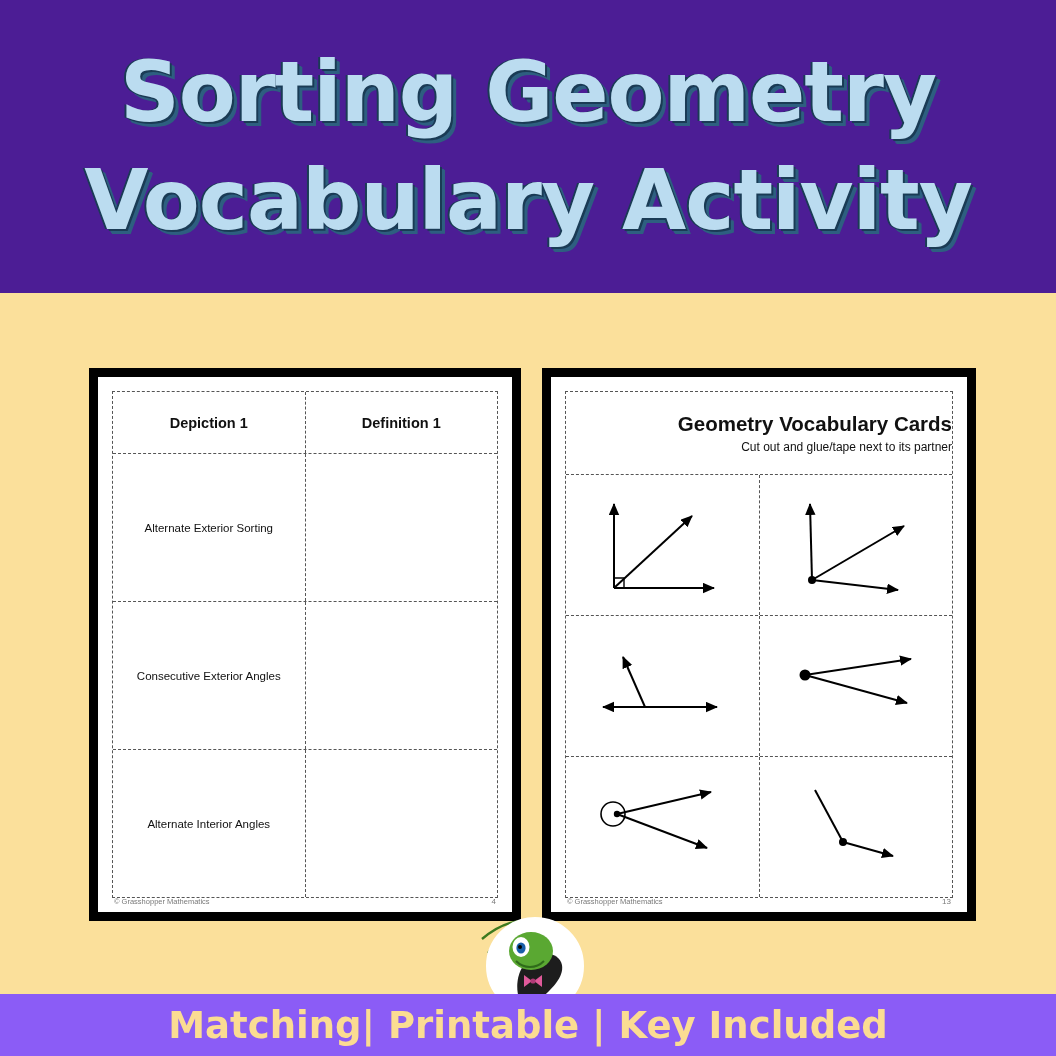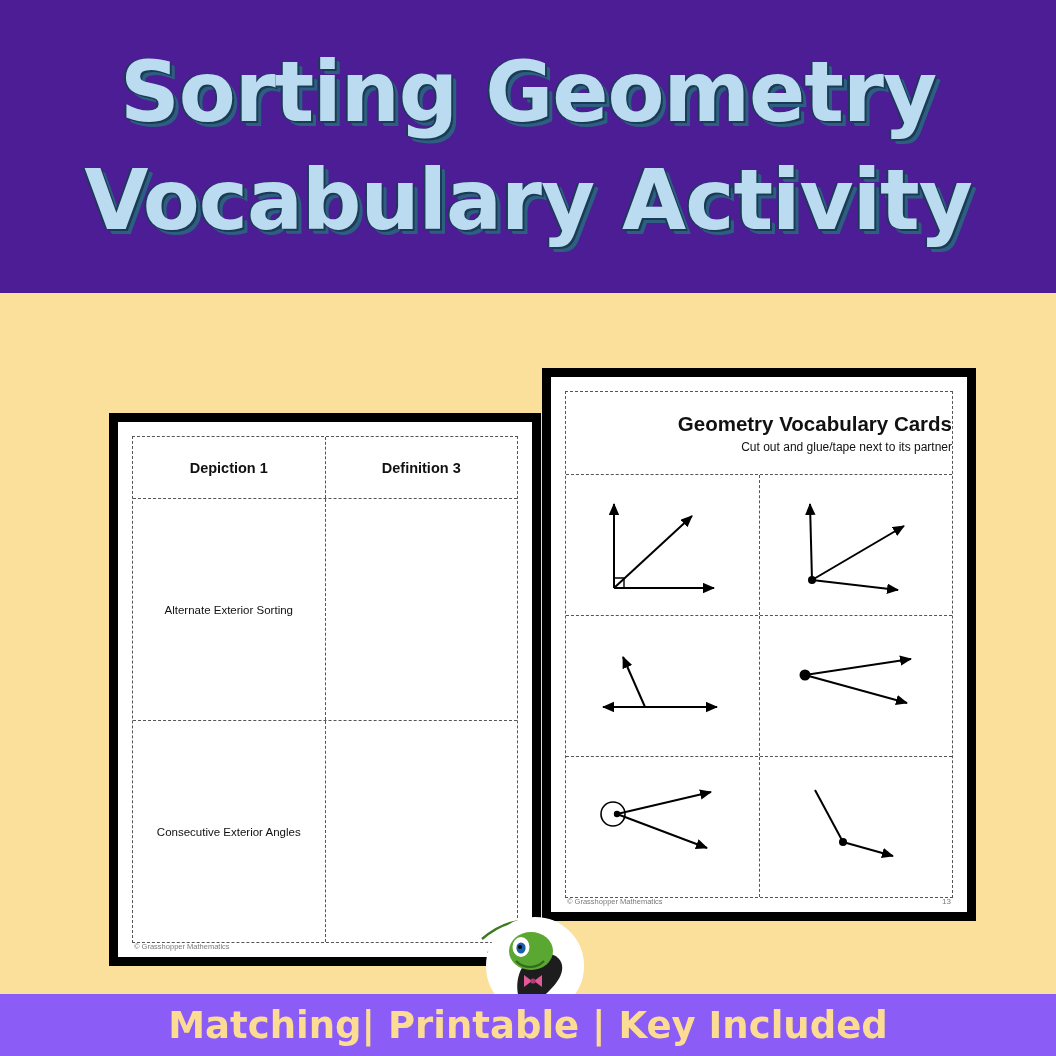--- a/index.html
+++ b/index.html
@@ -51,21 +51,21 @@
   
   .page{
     position:absolute;
     background:#fff;
     border:9px solid #000;
   }
   .page-inner{
     position:absolute; left:14px; top:14px; right:14px; bottom:14px;
     border:1px dashed #555;
   }
-  #page-left{ left:109px; top:368px; width:432px; height:553px;margin-top:45px; }
+  #page-left{ left:89px; top:368px; width:432px; height:553px; }
   #page-right{ left:542px; top:368px; width:434px; height:553px; }
 
   
   .tbl{ width:100%; height:100%; display:flex; flex-direction:column; }
   .tbl-row{ display:flex; flex:1; border-bottom:1px dashed #555; }
   .tbl-row.header{ flex:0 0 62px; }
   .tbl-row:last-of-type{ border-bottom:none; }
   .tbl-cell{
     flex:1; display:flex; align-items:center; justify-content:center;
     border-right:1px dashed #555;
@@ -113,33 +113,37 @@
   <div class="title-line l1">Sorting Geometry</div>
   <div class="title-line l2">Vocabulary Activity</div>
 </div>
 
 <div class="page" id="page-left">
   <div class="page-inner">
     <div class="tbl">
 
       <div class="tbl-row header">
         <div class="tbl-cell">Depiction 1</div>
-        <div class="tbl-cell">Definition 3</div>
+        <div class="tbl-cell">Definition 1</div>
       </div>
 
       <div class="tbl-row">
         <div class="tbl-cell">Alternate Exterior Sorting</div>
         <div class="tbl-cell"></div>
       </div>
 
       <div class="tbl-row">
         <div class="tbl-cell">Consecutive Exterior Angles</div>
         <div class="tbl-cell"></div>
       </div>
 
+      <div class="tbl-row">
+        <div class="tbl-cell">Alternate Interior Angles</div>
+        <div class="tbl-cell"></div>
+      </div>
 
     </div>
   </div>
   <div class="page-footer">
     <span class="copy">© Grasshopper Mathematics</span>
     <span class="pnum">4</span>
   </div>
 </div>
 
 <div class="page" id="page-right">

